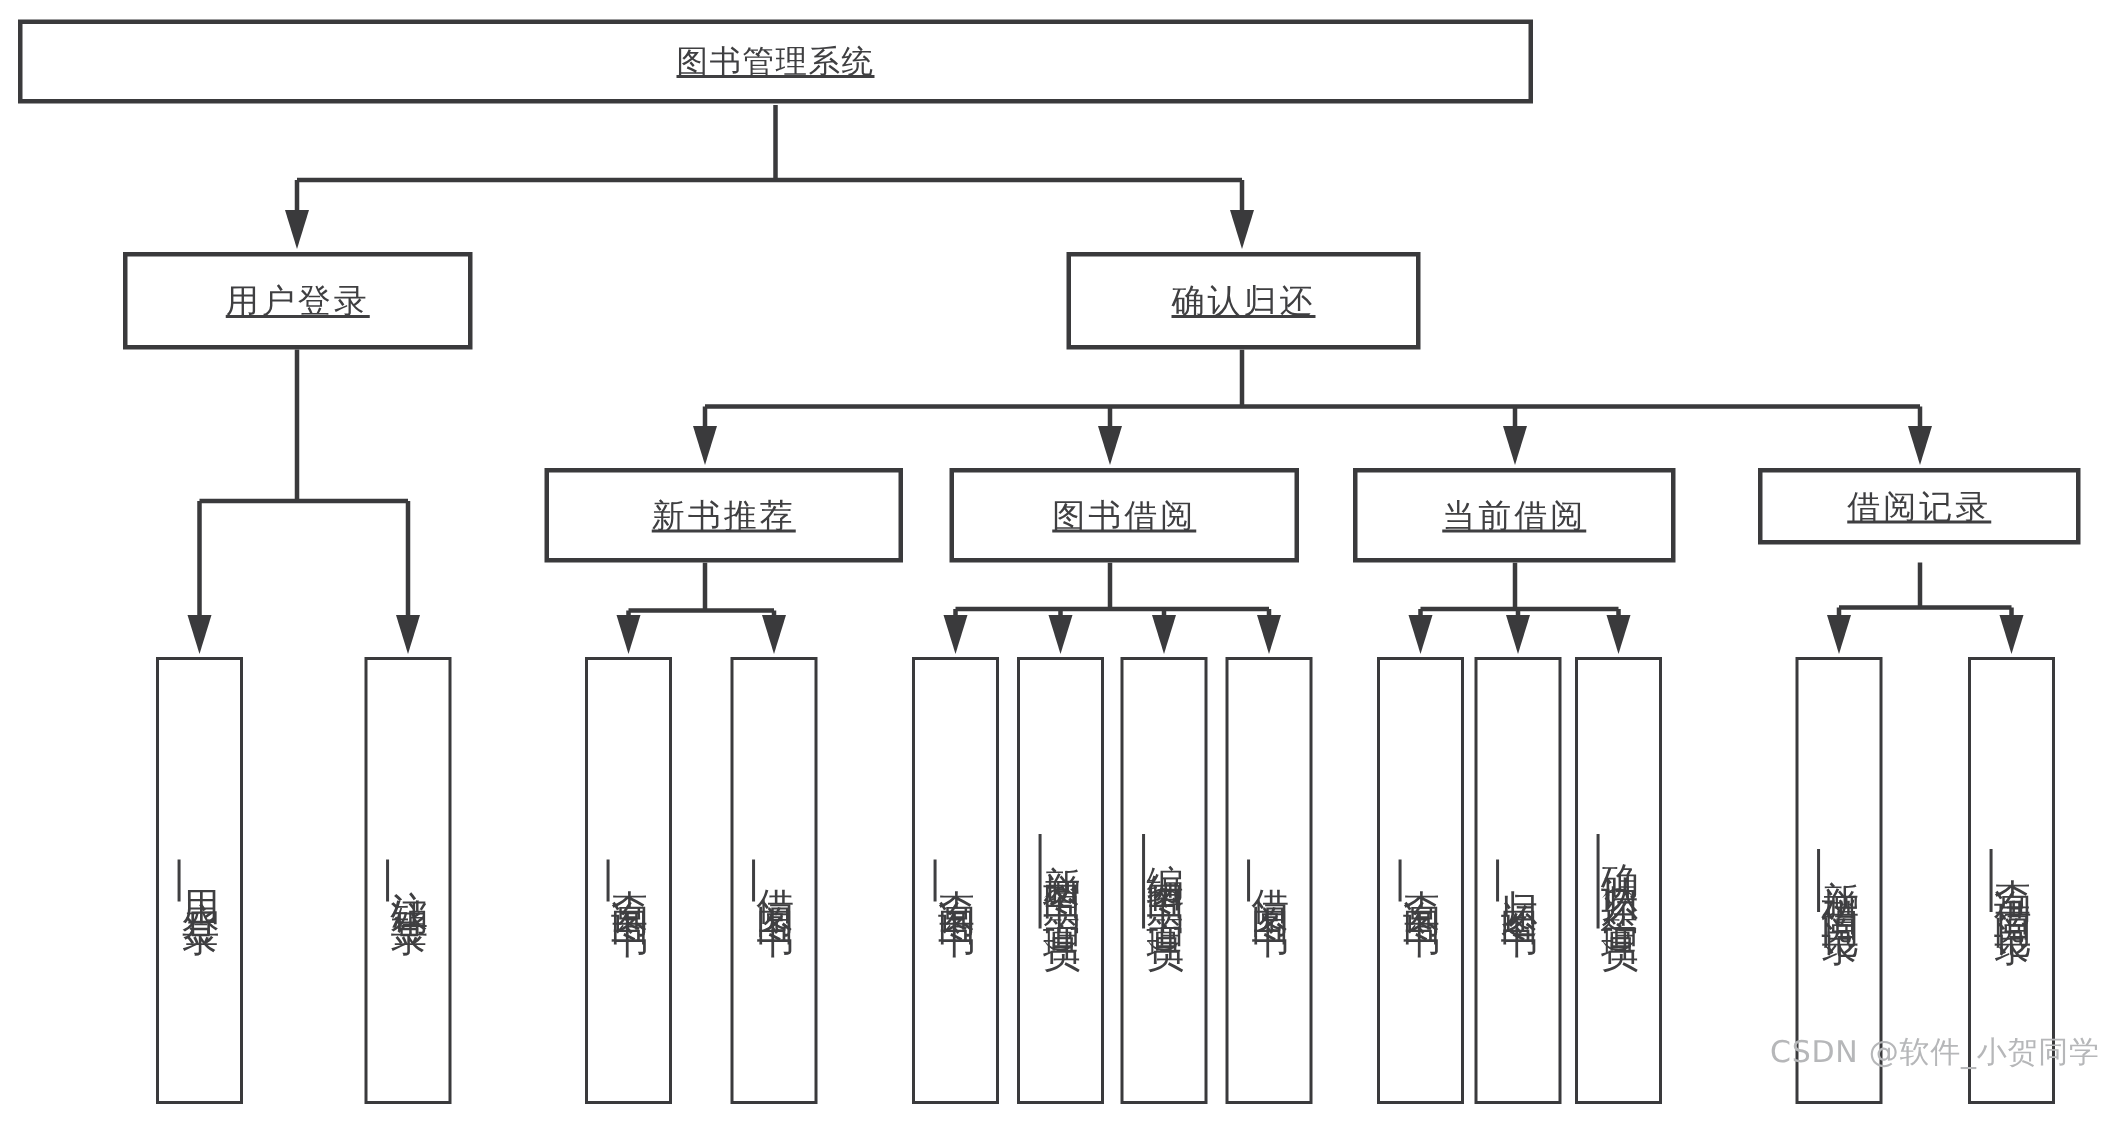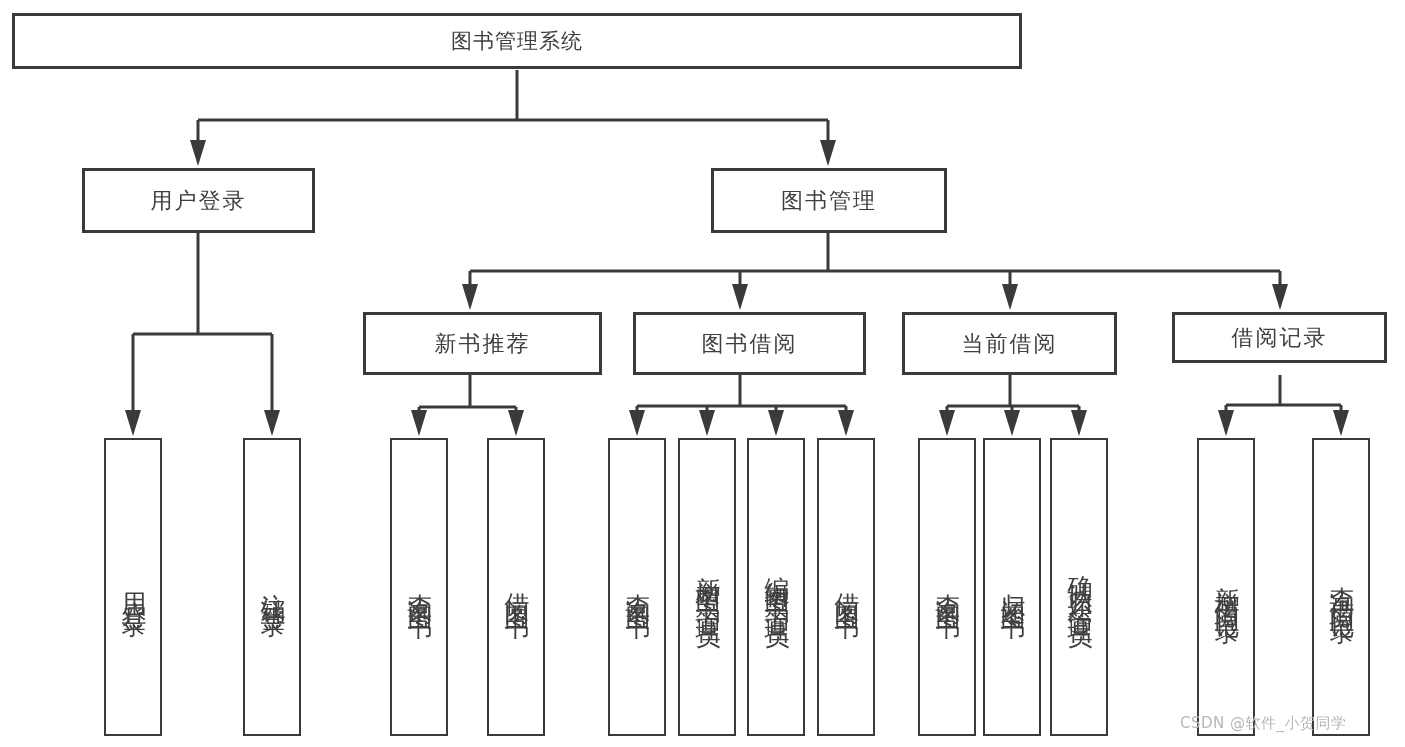--- a/index.html
+++ b/index.html
@@ -24,37 +24,38 @@
   }
   .box{
     position:absolute;
     box-sizing:border-box;
     background:#ffffff;
     border:3px solid var(--line);
     display:flex;
     align-items:center;
     justify-content:center;
     text-align:center;
+    text-decoration:underline;
   }
   .lvl1 span{font-size:21px;letter-spacing:1px;}
   .lvl2 span,.lvl3 span{font-size:22px;letter-spacing:2px;}
   .vbox{border-width:2.5px;}
   .vbox span{
     writing-mode:vertical-rl;
     text-orientation:mixed;
     font-size:25px;
     letter-spacing:7px;
     line-height:1.15;
     white-space:nowrap;
   }
   .watermark{
     position:absolute;
     left:1180px;
-    top:714px;
-    font-size:15px;
+    top:688px;
+    font-size:20px;
     color:var(--wm);
     letter-spacing:0.5px;
     z-index:5;
     white-space:nowrap;
   }
 </style>
 </head>
 <body>
 
 <div class="canvas">
@@ -100,21 +101,21 @@
   </svg>
 
   <div class="box lvl1" style="left:12px;top:13px;width:1010px;height:56px">
     <span>图书管理系统</span>
   </div>
 
   <div class="box lvl2" style="left:82px;top:168px;width:233px;height:65px">
     <span>用户登录</span>
   </div>
   <div class="box lvl2" style="left:711px;top:168px;width:236px;height:65px">
-    <span>图书管理</span>
+    <span>确认归还</span>
   </div>
 
   <div class="box lvl3" style="left:363px;top:312px;width:239px;height:63px">
     <span>新书推荐</span>
   </div>
   <div class="box lvl3" style="left:633px;top:312px;width:233px;height:63px">
     <span>图书借阅</span>
   </div>
   <div class="box lvl3" style="left:902px;top:312px;width:215px;height:63px">
     <span>当前借阅</span>

